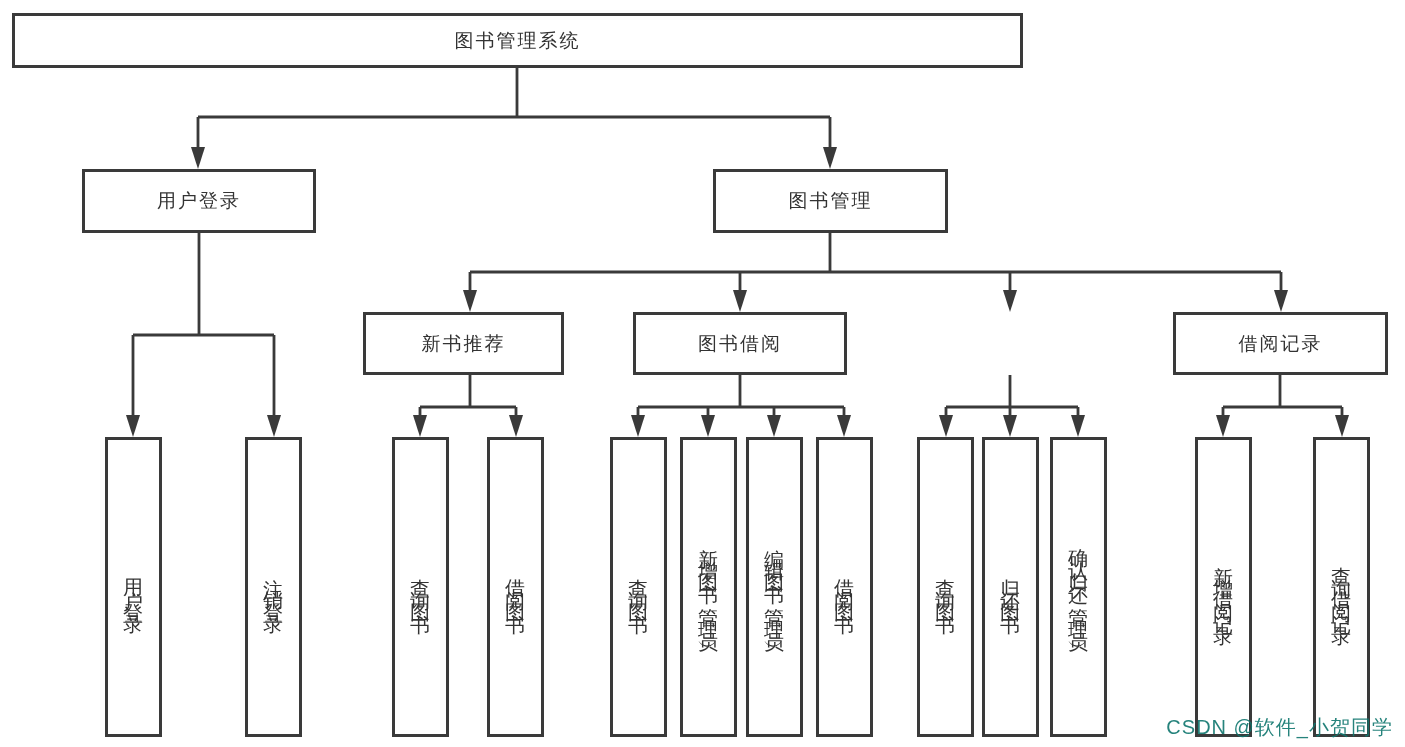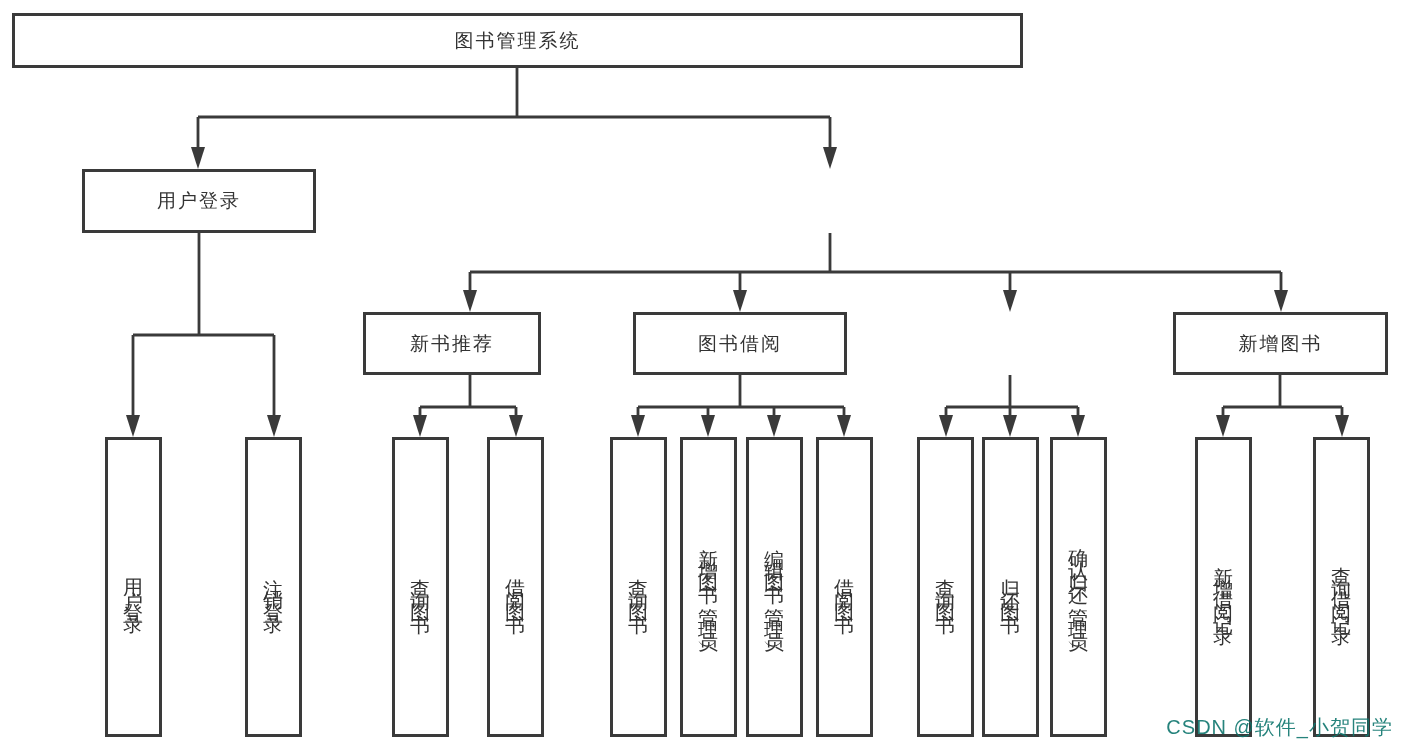--- a/index.html
+++ b/index.html
@@ -62,29 +62,32 @@
     </g>
   </svg>
 
   <div class="box" style="left:12px;top:13px;width:1011px;height:55px">
     <span>图书管理系统</span>
   </div>
 
   <div class="box" style="left:82px;top:169px;width:234px;height:64px">
     <span>用户登录</span>
   </div>
+  <div class="box" style="left:713px;top:169px;width:235px;height:64px">
+    <span>图书管理</span>
+  </div>
 
-  <div class="box" style="left:363px;top:312px;width:178px;height:63px">
+  <div class="box" style="left:363px;top:312px;width:201px;height:63px">
     <span>新书推荐</span>
   </div>
   <div class="box" style="left:633px;top:312px;width:214px;height:63px">
     <span>图书借阅</span>
   </div>
   <div class="box" style="left:1173px;top:312px;width:215px;height:63px">
-    <span>新增图书</span>
+    <span>借阅记录</span>
   </div>
 
   <div class="box leaf" style="left:105px">
     <span class="vt">用户登录</span>
   </div>
   <div class="box leaf" style="left:245px">
     <span class="vt">注销登录</span>
   </div>
 
   <div class="box leaf" style="left:392px">

